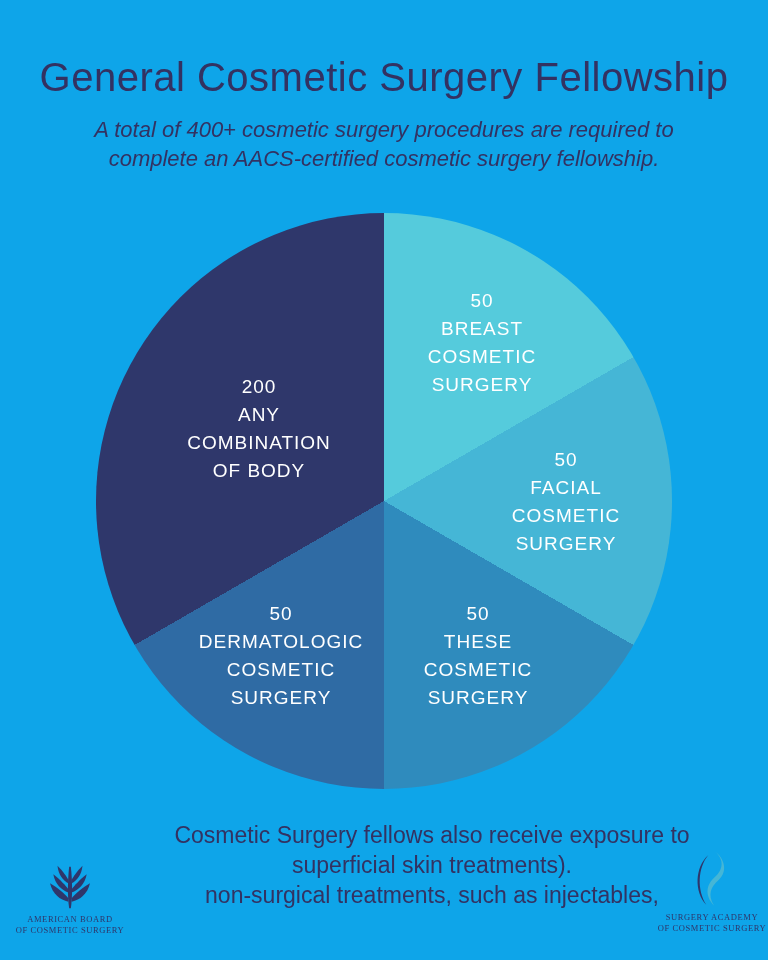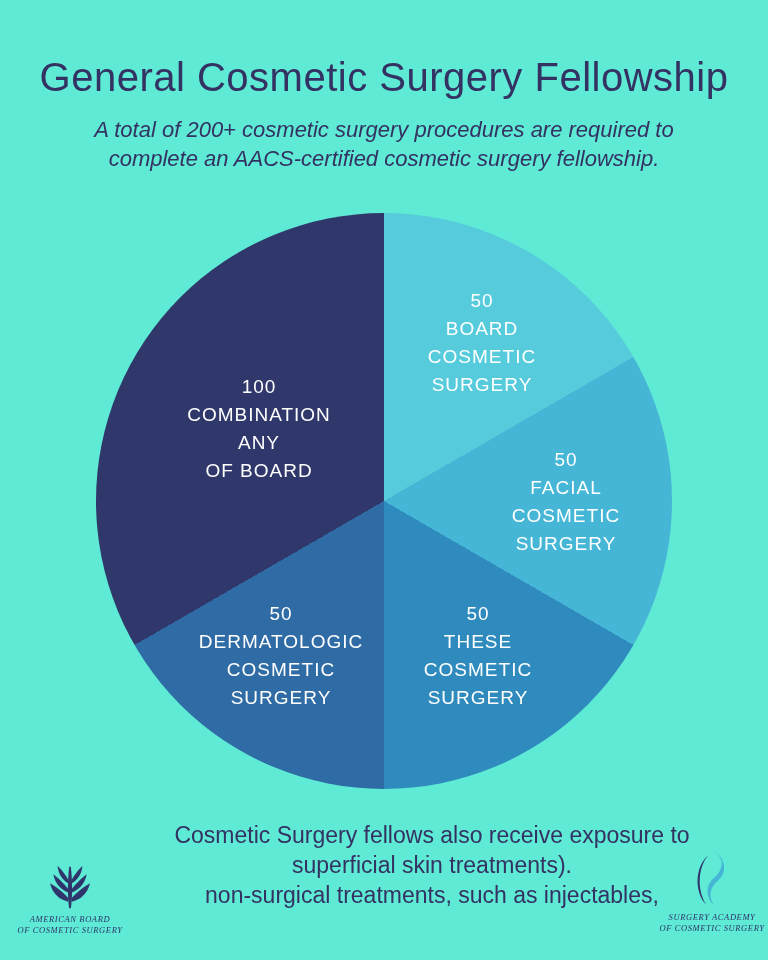--- a/index.html
+++ b/index.html
@@ -1,20 +1,20 @@
 <!DOCTYPE html>
 <html><head>
 <meta charset="utf-8">
 <style>
   html, body { margin: 0; padding: 0; background: #ffffff; }
   .canvas {
     position: relative;
     width: 768px;
     height: 960px;
-    background: #5eead4;
+    background: #0ea5e9;
     overflow: hidden;
     font-family: "Liberation Sans", sans-serif;
   }
 
   
   .title {
     position: absolute;
     top: 55px; left: 0; width: 768px;
     text-align: center;
     font-size: 40px;
@@ -59,21 +59,21 @@
     position: absolute;
     top: 820px; left: 0; width: 768px;
     text-align: center;
     font-size: 23px;
     line-height: 30px;
     color: #333262;
     padding-left: 48px;
   }
 
   
-  .logo { position: absolute; text-align: center; font-style: italic; }
+  .logo { position: absolute; text-align: center; }
   .logo-left  { left: 8px;  top: 860px; width: 124px; }
   .logo-right { left: 656px; top: 850px; width: 112px; }
   .logo .mark { display: block; margin: 0 auto; }
   .logo .caption {
     margin-top: 4px;
     font-family: "Liberation Serif", serif;
     font-size: 8.5px;
     line-height: 11px;
     letter-spacing: 0.6px;
     color: #2F366B;
@@ -81,36 +81,36 @@
   }
 </style>
 </head>
 <body>
 
 <div class="canvas">
 
   <div class="title">General Cosmetic Surgery Fellowship</div>
 
   <div class="subtitle">
-    <div>A total of 200+ cosmetic surgery procedures are required to</div>
+    <div>A total of 400+ cosmetic surgery procedures are required to</div>
     <div>complete an AACS-certified cosmetic surgery fellowship.</div>
   </div>
 
   <div class="pie" style="background: conic-gradient(rgb(85, 203, 220) 0deg, rgb(85, 203, 220) 60deg, rgb(69, 182, 214) 60deg, rgb(69, 182, 214) 120deg, rgb(47, 139, 189) 120deg, rgb(47, 139, 189) 180deg, rgb(47, 107, 164) 180deg, rgb(47, 107, 164) 240deg, rgb(47, 55, 107) 240deg, rgb(47, 55, 107) 360deg);">
 
     <div class="slice-label lbl-any">
-      <div>100</div>
+      <div>200</div>
+      <div>ANY</div>
       <div>COMBINATION</div>
-      <div>ANY</div>
-      <div>OF BOARD</div>
+      <div>OF BODY</div>
     </div>
 
     <div class="slice-label lbl-breast">
       <div>50</div>
-      <div>BOARD</div>
+      <div>BREAST</div>
       <div>COSMETIC</div>
       <div>SURGERY</div>
     </div>
 
     <div class="slice-label lbl-facial">
       <div>50</div>
       <div>FACIAL</div>
       <div>COSMETIC</div>
       <div>SURGERY</div>
     </div>

